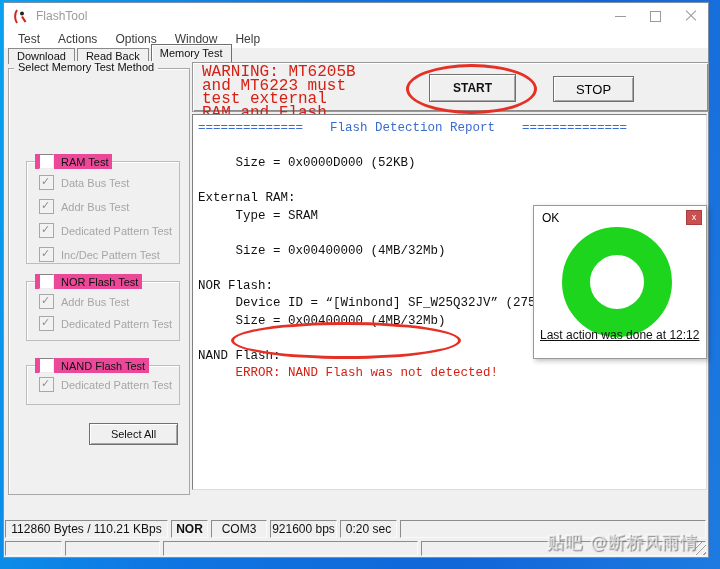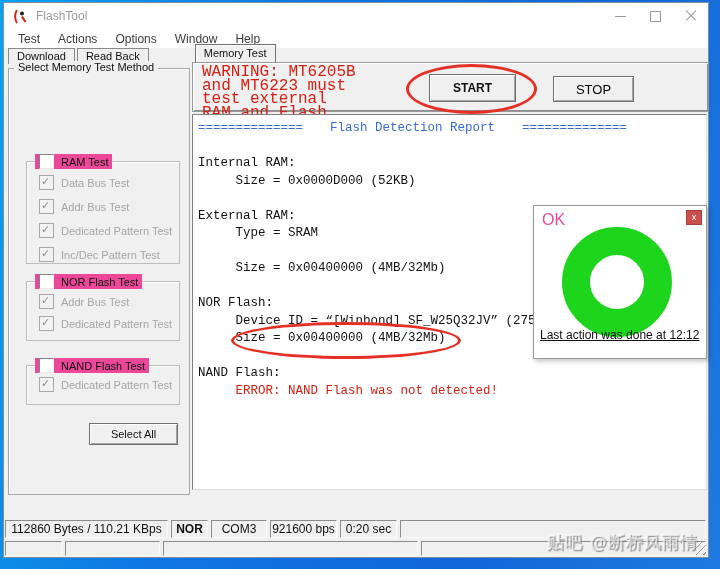--- a/index.html
+++ b/index.html
@@ -26,21 +26,21 @@
   .glyph-close:before{transform:rotate(45deg);}
   .glyph-close:after{transform:rotate(-45deg);}
   
   .menubar{position:absolute;left:0;top:26px;right:0;height:19px;background:#fff;display:flex;align-items:center;font-size:12px;color:#3c3c3c;}
   .menu-item{padding:0 9px;}
   .menu-item:first-child{margin-left:5px;}
   
   .tabstrip{position:absolute;left:4px;top:43px;height:18px;display:flex;align-items:flex-end;}
   .tab{font-size:11px;color:#111;background:#f0f0f0;border:1px solid #8a8a8a;border-bottom:none;
        padding:1px 8px 2px;margin-right:2px;height:12px;}
-  .tab.active{height:15px;padding-top:2px;border-color:#707070;box-shadow:inset 1px 1px 0 #fff;margin-left:44px;}
+  .tab.active{height:15px;padding-top:2px;border-color:#707070;box-shadow:inset 1px 1px 0 #fff;}
   
   .groupbox{position:absolute;border:1px solid #a8a8a8;box-shadow:inset 1px 1px 0 #fff;}
   .groupbox>.legend{position:absolute;top:-8px;left:5px;background:#f0f0f0;padding:0 4px;font-size:11px;color:#111;white-space:nowrap;}
   .gb-main{left:4px;top:65px;width:180px;height:425px;}
   .sub{position:absolute;left:17px;width:152px;border:1px solid #bdbdbd;box-shadow:inset 1px 1px 0 #fff;}
   .sub-cap{position:absolute;top:-8px;left:8px;background:#ec4899;padding:0 4px;display:flex;align-items:center;gap:7px;font-size:11px;color:#111;white-space:nowrap;}
   .cb{width:13px;height:13px;background:#fff;border:1px solid;border-color:#848484 #ececec #ececec #848484;flex:0 0 auto;position:relative;}
   .cb.checked{background:#f2f2f2;border-color:#a8a8a8;}
   .cb.checked:after{content:"✓";position:absolute;left:1px;top:-1px;font-size:11px;line-height:13px;color:#8f8f8f;}
   .row{display:flex;align-items:center;gap:7px;margin:9px 0 0 12px;font-size:11px;color:#a6a6a6;white-space:nowrap;}
@@ -59,21 +59,21 @@
   .report{position:absolute;left:188px;top:111px;width:515px;height:376px;background:#fff;
        border:1px solid;border-color:#808080 #dcdcdc #dcdcdc #808080;
        font-family:"Liberation Mono", monospace;font-size:12.5px;color:#111;overflow:hidden;padding:5px 0 0 5px;box-sizing:border-box;}
   .rline{height:17.5px;line-height:17.5px;white-space:pre;}
   .rheader{color:#3a6bd0;}
   .rheader .rtitle{margin:0 27px;}
   .rline.error{color:#d42015;}
   .ellipse-size{left:38px;top:207px;width:224px;height:31px;}
   
   .popup{position:absolute;left:529px;top:202px;width:172px;height:152px;background:#fff;border:1px solid #9a9a9a;box-shadow:2px 2px 5px rgba(0,0,0,.25);}
-  .popup-title{position:absolute;left:8px;top:5px;font-size:16px;color:#ec4899;}
+  .popup-title{position:absolute;left:8px;top:5px;font-size:12px;color:#000000;}
   .popup-close{position:absolute;right:4px;top:4px;width:16px;height:15px;background:#c9504e;border:1px solid #a83f3d;
        color:#fff;font-size:9px;line-height:13px;text-align:center;box-sizing:border-box;}
   .donut{position:absolute;left:28px;top:21px;width:54px;height:54px;border:28px solid #1ed51e;border-radius:50%;}
   .popup-status{position:absolute;left:6px;bottom:16px;font-size:12px;color:#111;text-decoration:underline;white-space:nowrap;}
   
   .progress{position:absolute;left:1px;top:495px;width:700px;height:19px;background:#f00;border:1px solid #a80000;
        display:flex;align-items:center;justify-content:center;color:#fff;font-size:11px;box-sizing:border-box;}
   .statusrow{position:absolute;left:1px;width:701px;display:flex;gap:3px;}
   .statusrow.r1{top:517px;height:18px;}
   .statusrow.r2{top:538px;height:15px;}
@@ -184,21 +184,20 @@
   <div class="control-panel">
     <div class="warning">WARNING: MT6205B and MT6223 must test  external RAM and Flash separately!</div>
     <div class="btn start-btn">START</div>
     <div class="btn stop-btn">STOP</div>
     <div class="ellipse ellipse-start"></div>
   </div>
 
   <div class="report">
     <div class="rline rheader"><span>==============</span><span class="rtitle">Flash Detection Report</span><span>==============</span></div>
     <div class="rline"></div>
-    <div class="rline">Internal RAM:</div>
     <div class="rline">     Size = 0x0000D000 (52KB)</div>
     <div class="rline"></div>
     <div class="rline">External RAM:</div>
     <div class="rline">     Type = SRAM</div>
     <div class="rline"></div>
     <div class="rline">     Size = 0x00400000 (4MB/32Mb)</div>
     <div class="rline"></div>
     <div class="rline">NOR Flash:</div>
     <div class="rline">     Device ID = “[Winbond] SF_W25Q32JV” (275)</div>
     <div class="rline">     Size = 0x00400000 (4MB/32Mb)</div>

